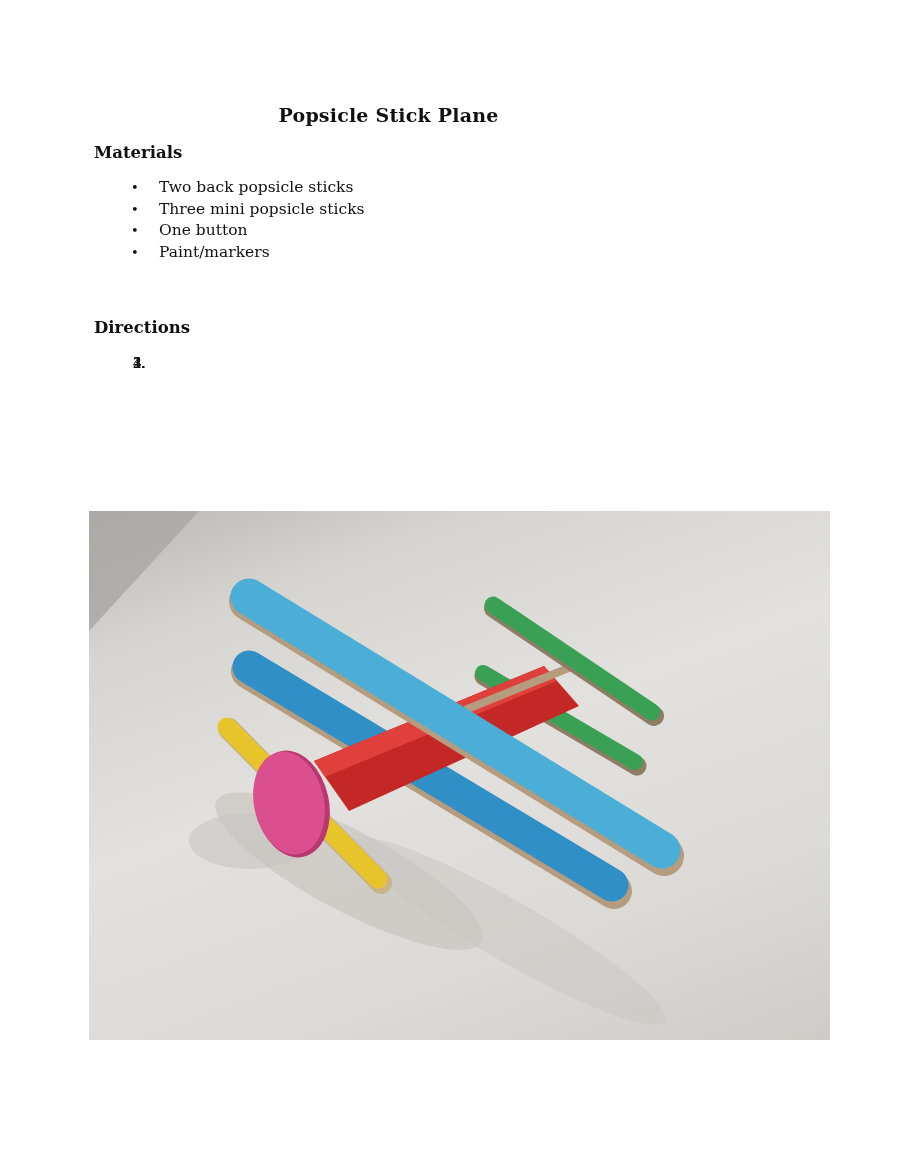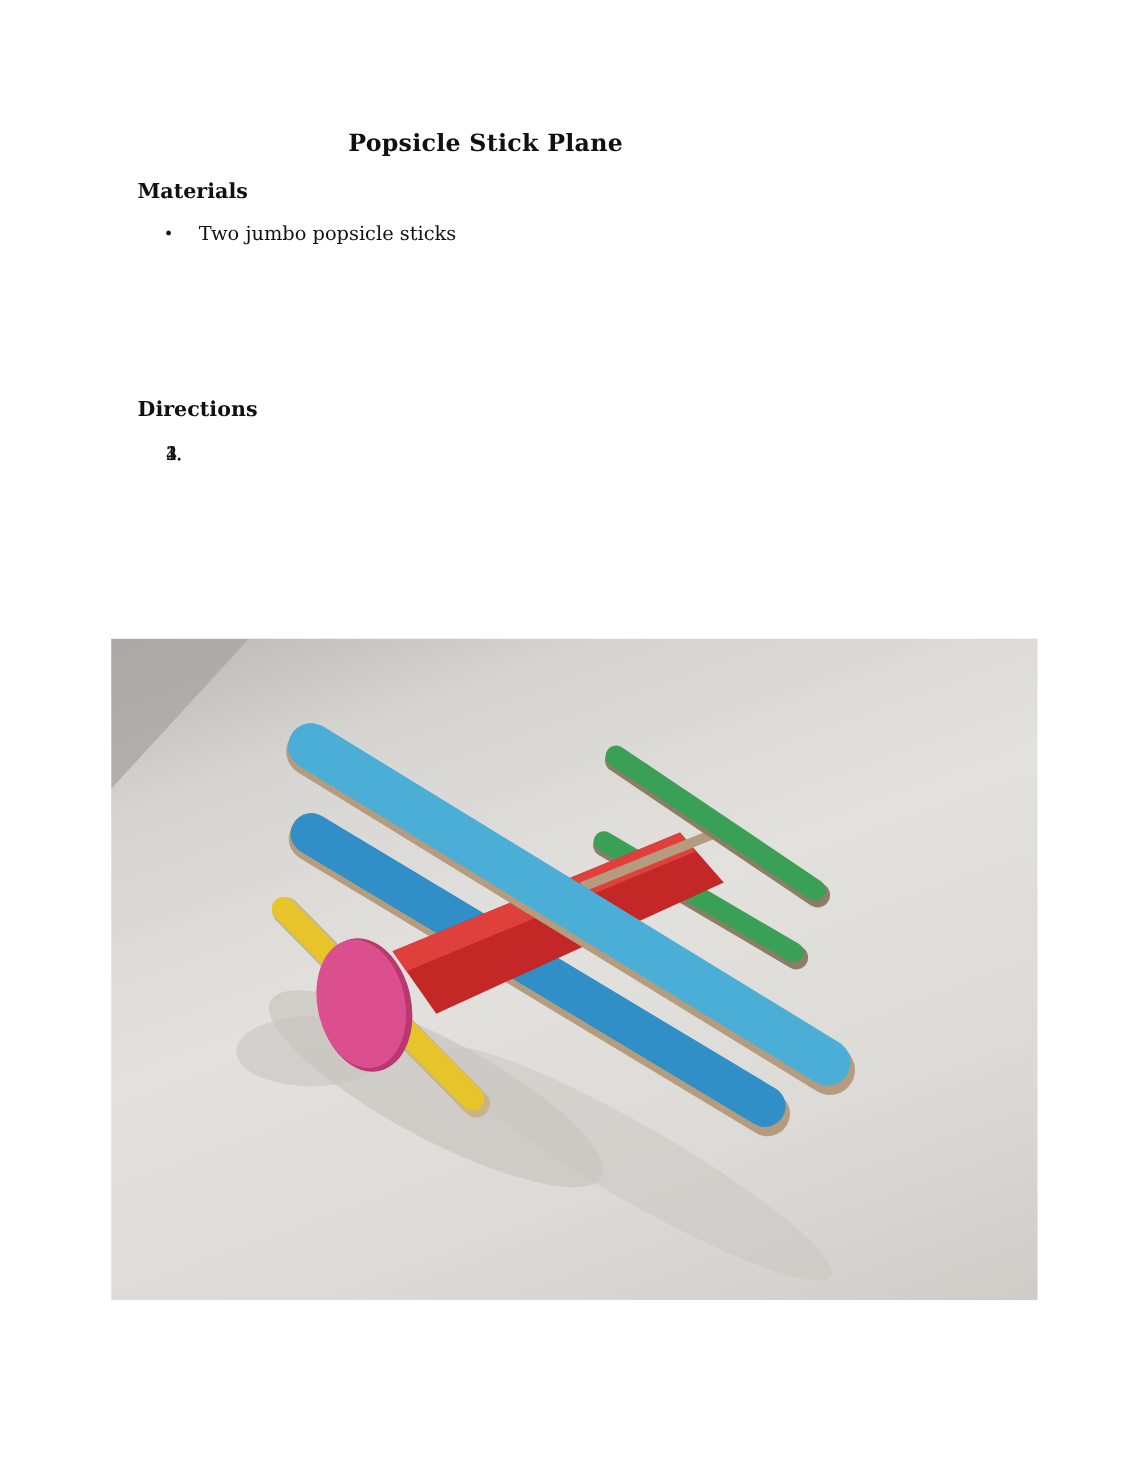--- a/index.html
+++ b/index.html
@@ -1,20 +1,20 @@
 <!DOCTYPE html>
 <html><head>
 <meta charset="utf-8">
 <style>
   html, body { margin: 0; padding: 0; background: #ffffff; }
   body { width: 901px; height: 1166px; position: relative; overflow: hidden;
          font-family: "DejaVu Serif", "Liberation Serif", serif; color: #111; }
   .title { position: absolute; left: 0; width: 777px; top: 104px; text-align: center;
            font-weight: bold; font-size: 19px; letter-spacing: 0.2px; }
-  .h2 { position: absolute; left: 110px; font-weight: bold; font-size: 16.5px; }
+  .h2 { position: absolute; left: 94px; font-weight: bold; font-size: 16.5px; }
   .h2.materials { top: 143px; }
   .h2.directions { top: 318px; text-align: right; }
   ul.materials-list { position: absolute; left: 107px; top: 177px; margin: 0; padding: 0; list-style: none; }
   ul.materials-list li { position: relative; padding-left: 52px; font-size: 15.5px; line-height: 21.7px; }
   ul.materials-list li::before { content: "\2022"; position: absolute; left: 24px; top: 0; font-size: 13px; }
   ol.directions-list { position: absolute; left: 107px; top: 352px; width: 700px; margin: 0; padding: 0; list-style: none;
                        font-family: "Liberation Serif", serif; }
   ol.directions-list li { position: relative; padding-left: 53px; font-size: 16.6px; line-height: 21.7px; letter-spacing: -0.1px; }
   ol.directions-list li .num { position: absolute; left: 26px; top: 0; }
   .photo { position: absolute; left: 89px; top: 511px; width: 741px; height: 529px; overflow: hidden;
@@ -22,21 +22,24 @@
   .photo svg { position: absolute; left: 0; top: 0; }
 </style>
 </head>
 <body>
 
 <div>
   <div class="title">Popsicle Stick Plane</div>
 
   <div class="h2 materials">Materials</div>
   <ul class="materials-list">
-    <li>Two jumbo popsicle sticks</li>
+    <li>Two back popsicle sticks</li>
+    <li>Three mini popsicle sticks</li>
+    <li>One button</li>
+    <li>Paint/markers</li>
   </ul>
 
   <div class="h2 directions">Directions</div>
   <ol class="directions-list">
     <li>
       <span class="num">1.</span>
     </li>
     <li>
       <span class="num">2.</span>
     </li>

